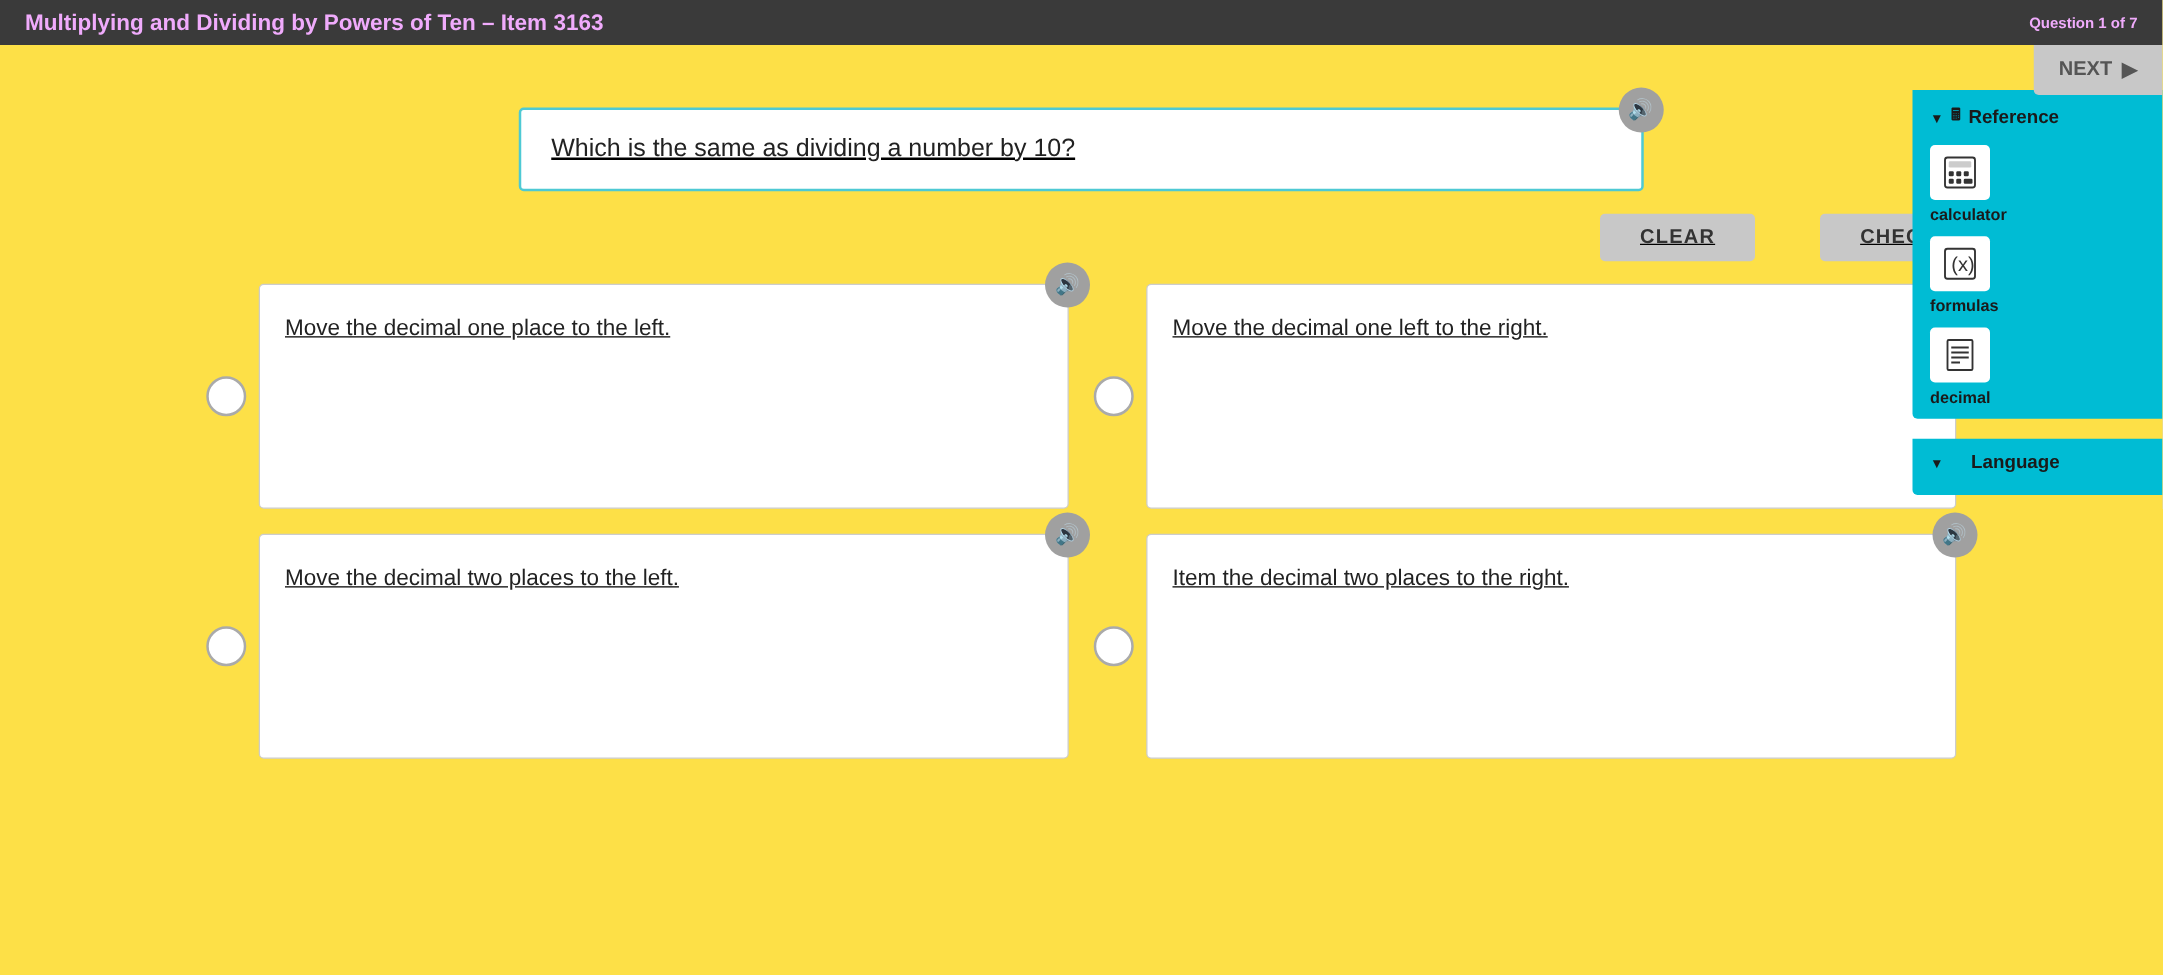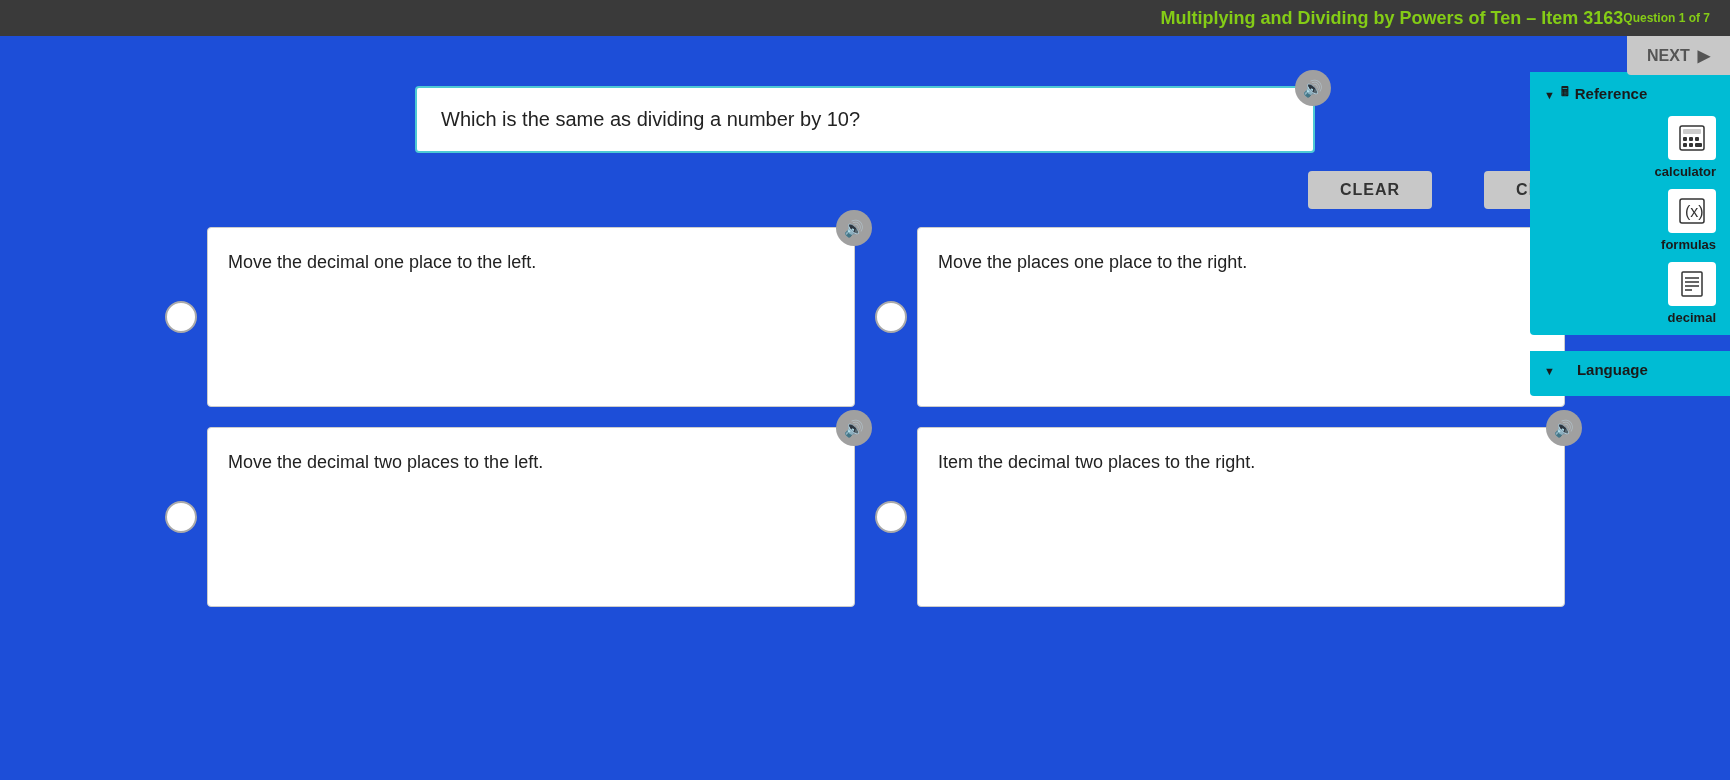--- a/index.html
+++ b/index.html
@@ -8,42 +8,43 @@
       background: #d6d6d6;
       width: 1730px;
       height: 780px;
       overflow: hidden;
       position: relative;
     }
 
     
     .header {
       background: #3a3a3a;
-      color: #84cc16;
-      display: flex;
-      justify-content: flex-end;
+      color: #f0abfc;
+      display: flex;
+      justify-content: space-between;
       align-items: center;
       padding: 0 20px;
       height: 36px;
     }
     .header-title {
       font-size: 18px;
       font-weight: bold;
     }
     .header-question {
       font-size: 12px;
       font-weight: bold;
     }
 
     
     .main {
-      background: #1d4ed8;
-      padding: 20px 60px;
+      background: #fde047;
+      padding: 20px 88px;
       position: relative;
       height: calc(780px - 36px);
+      text-decoration: underline;
     }
 
     
     .question-box {
       background: white;
       border: 2px solid #4ec9d4;
       border-radius: 4px;
       padding: 20px 24px;
       width: 900px;
       margin: 0 auto 0 auto;
@@ -179,21 +180,21 @@
       margin-bottom: 12px;
     }
     .reference-items {
       display: flex;
       flex-direction: column;
       gap: 10px;
     }
     .reference-item {
       display: flex;
       flex-direction: column;
-      align-items: flex-end;
+      align-items: flex-start;
       gap: 4px;
       cursor: pointer;
     }
     .reference-icon {
       width: 48px;
       height: 44px;
       background: white;
       border-radius: 4px;
       display: flex;
       align-items: center;
@@ -294,21 +295,21 @@
         <span>Move the decimal one place to the left.</span>
         <button class="option-audio-btn">
           <span>🔊</span>
         </button>
       </div>
     </div>
 
     <div class="option-wrapper">
       <input type="radio" name="answer" class="option-radio" style="">
       <div class="option-card">
-        <span>Move the places one place to the right.</span>
+        <span>Move the decimal one left to the right.</span>
         <button class="option-audio-btn">
           <span>🔊</span>
         </button>
       </div>
     </div>
 
     <div class="option-wrapper">
       <input type="radio" name="answer" class="option-radio" style="">
       <div class="option-card">
         <span>Move the decimal two places to the left.</span>

